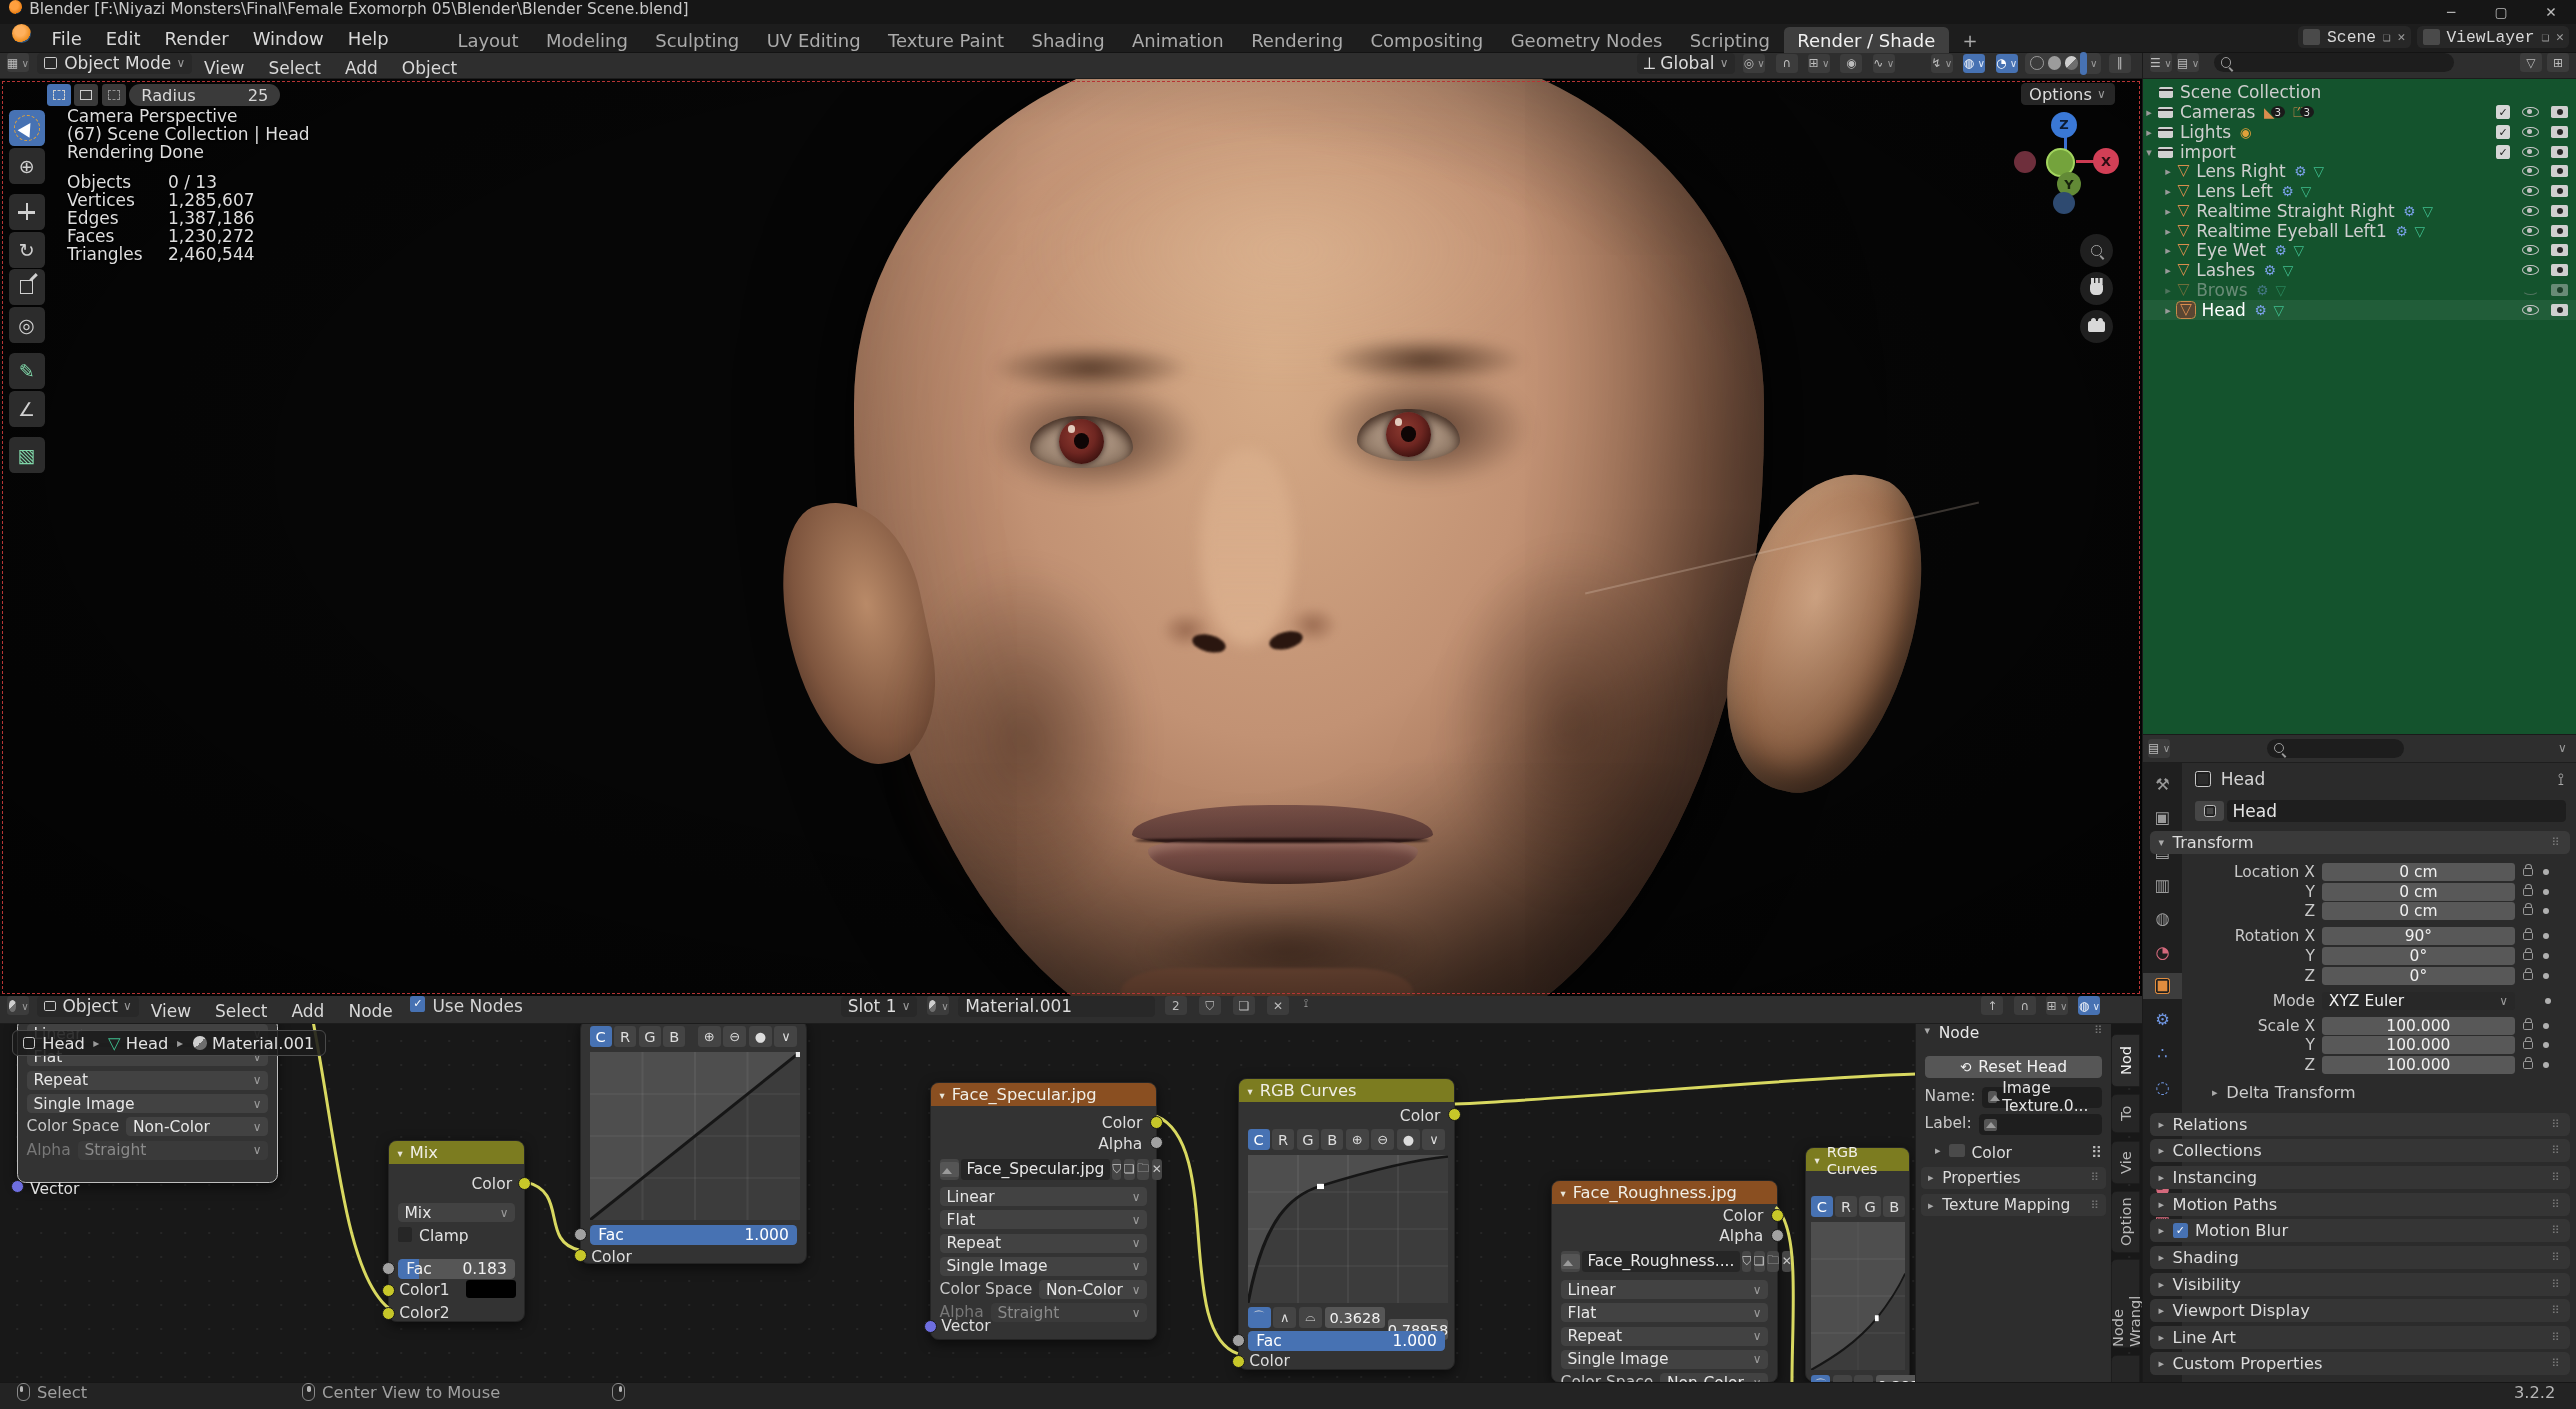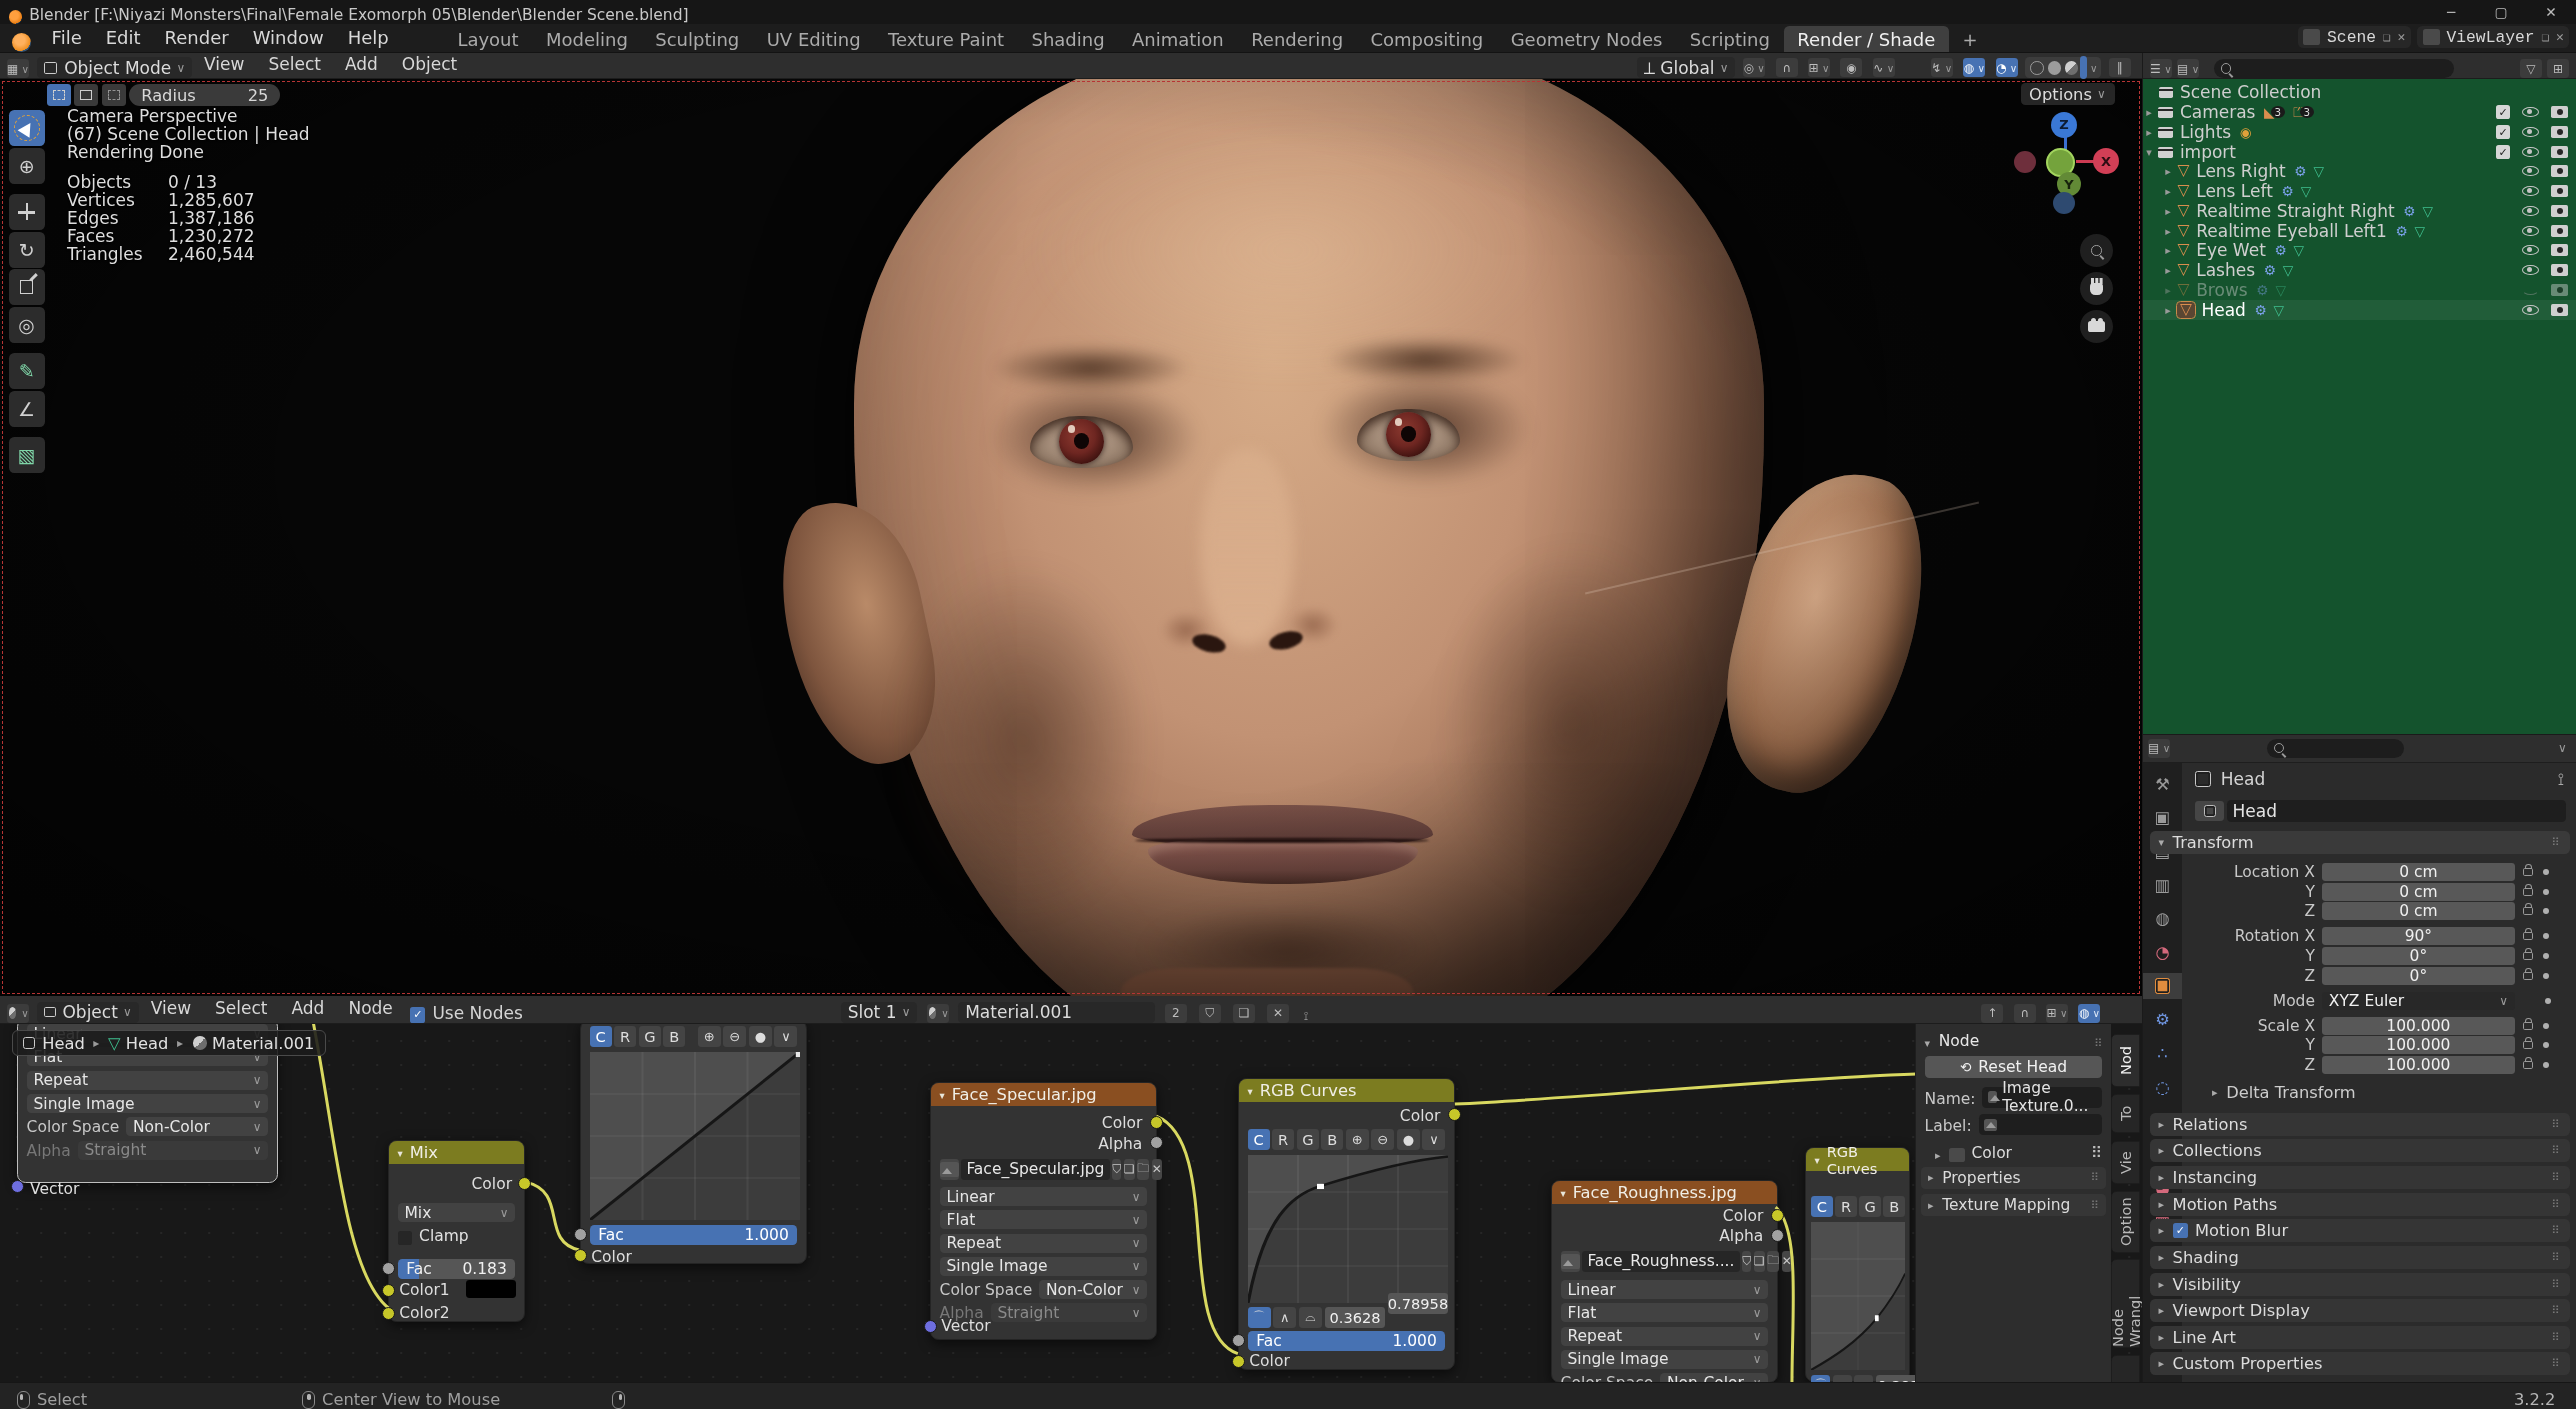--- a/index.html
+++ b/index.html
@@ -1,18 +1,18 @@
 <!DOCTYPE html>
 <html style="font-size:13.7px"><head>
 <meta charset="utf-8">
 <style>
   * { margin:0; padding:0; box-sizing:border-box; }
   html,body { width:2576px; height:1409px; background:#111; font-family:"DejaVu Sans",sans-serif; color:#d4d4d4; overflow:hidden; }
   .abs { position:absolute; }
-  .f { display:flex; align-items:flex-end; }
+  .f { display:flex; align-items:flex-start; }
   .chev { color:#9a9a9a; font-size:12px; margin-left:5.2px; }
   .chevs { color:#9a9a9a; font-size:10.3px; margin-left:3.4px; }
 
   
   #titlebar { left:0; top:0; width:2576px; height:24px; background:#161616; color:#c9c9c9; font-size:15.5px; }
   #titlebar .logo { width:13.7px; height:13.7px; border-radius:50%; background:radial-gradient(circle at 40% 40%, #ff9f3e 35%, #e87d12 70%, #2a4a6b 72%); margin:0 6.9px 0 8.6px; }
   .wbtns { position:absolute; right:0; top:0; height:24px; display:flex; }
   .wbtn { width:50px; height:24px; display:flex; align-items:center; justify-content:center; color:#bbb; font-size:13.7px; }
 
   
@@ -955,21 +955,21 @@
           <path d="M0,100 C8,42 22,27 36,21 C60,11 84,3 100,1" stroke="#161616" stroke-width="1.6" fill="none"></path>
           <rect x="34.5" y="19.5" width="3.5" height="3.5" fill="#ffffff"></rect>
         </svg>
       </div>
       <div class="curve-tools" style="left:8.6px;top:228px">
         <span class="ct on">⌒</span>
         <span class="ct">∧</span>
         <span class="ct">⌓</span>
       </div>
       <span class="cval" style="position:absolute;left:86px;top:228px;width:60px">0.3628</span>
-      <span class="cval" style="position:absolute;left:149px;top:214px;width:60px">0.78958</span>
+      <span class="cval" style="position:absolute;left:149px;top:240px;width:60px">0.78958</span>
 
       <span style="position:absolute;right:-13.7px;top:228px"></span>
       <div class="fac-blue" style="top:252px">
           <span>Fac</span>
           <span class="val">1.000</span>
         </div>
       <span class="sock s-gray" style="left:-6.9px;top:255px"></span>
       <span class="sock s-yel" style="left:-6.9px;top:276px"></span>
       <span class="sock-lab" style="left:10.3px;top:273px">Color</span>
     </div>

